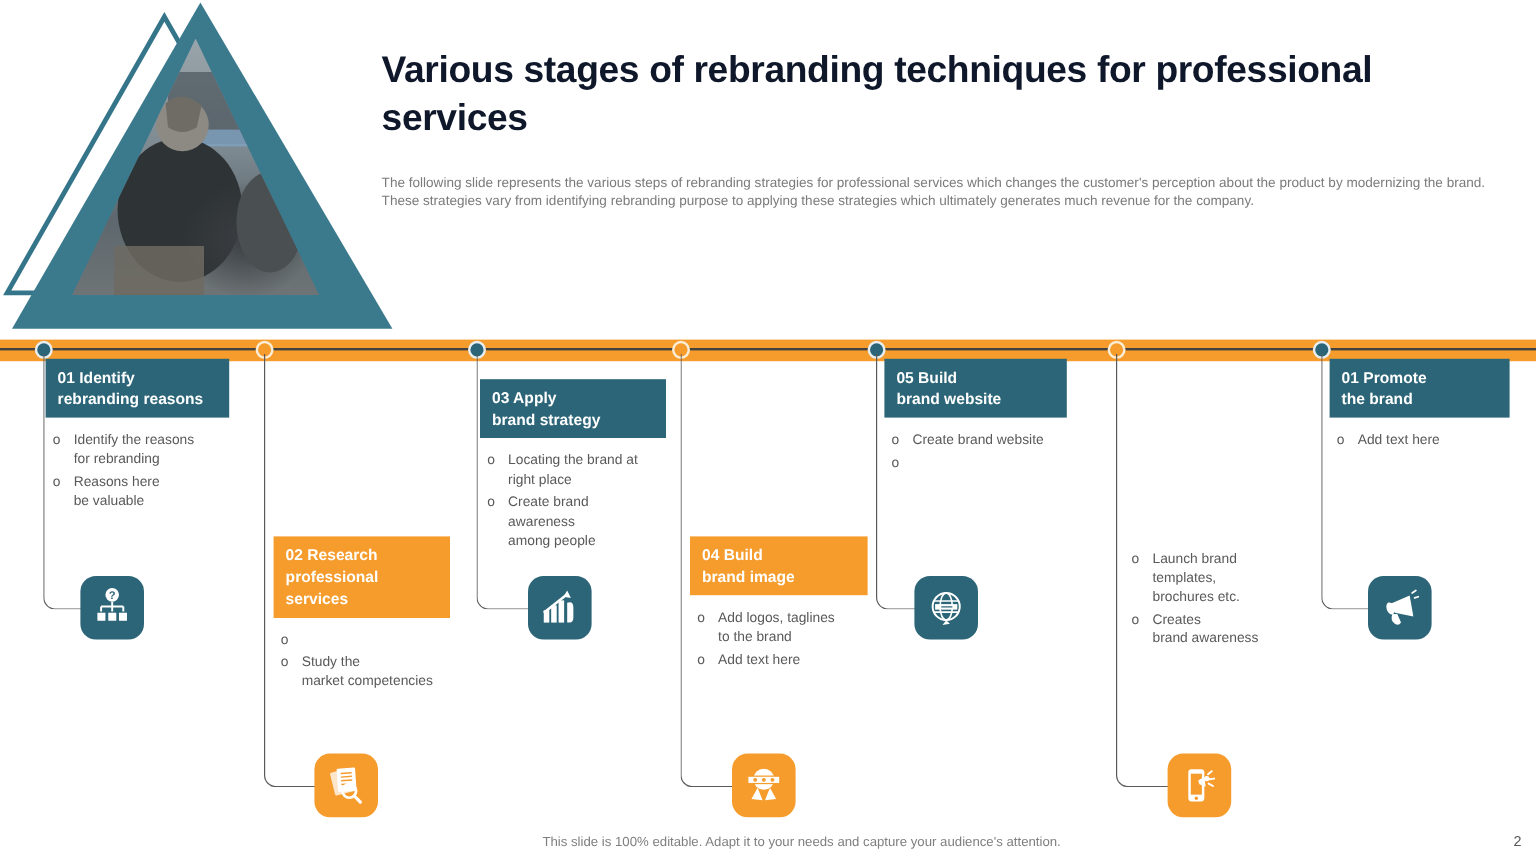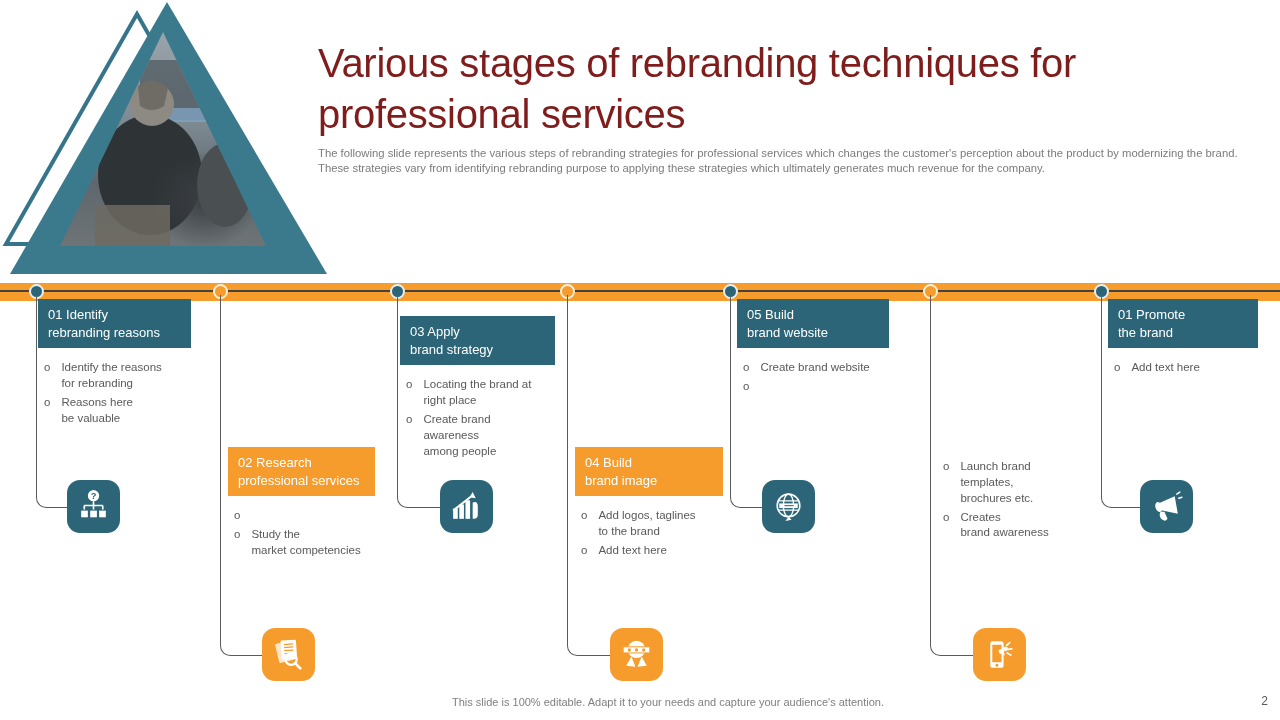--- a/index.html
+++ b/index.html
@@ -1,21 +1,21 @@
 <!DOCTYPE html>
 <html><head>
 <meta charset="utf-8">
 <style>
   html,body{margin:0;padding:0;}
   body{width:1280px;height:720px;position:relative;background:#ffffff;overflow:hidden;
        font-family:"Liberation Sans", sans-serif;}
 
   
-  .title{position:absolute;left:318px;top:38px;width:950px;font-size:40px;line-height:1.28;
-         font-weight:400;color:#7f1d1d;letter-spacing:-0.3px;}
+  .title{position:absolute;left:318px;top:38px;width:950px;font-size:31px;line-height:1.28;
+         font-weight:700;color:#0f172a;letter-spacing:-0.3px;}
   .subtitle{position:absolute;left:318px;top:146px;width:928px;font-size:11.3px;line-height:1.35;
             color:#7b7b7b;}
 
   
   .tri-wrap{position:absolute;left:0;top:0;width:340px;height:285px;}
 
   
   .bar{position:absolute;left:0;top:283px;width:1280px;height:18px;background:#F59C2C;}
   .bar-line{position:absolute;left:0;top:290px;width:1280px;height:2px;background:#44423e;}
   .dot{position:absolute;top:284px;width:11px;height:11px;border-radius:50%;box-sizing:content-box;}
@@ -37,21 +37,21 @@
   
   .stage{position:absolute;}
   .s1{left:38px;top:299px;width:153px}
   .s2{left:228px;top:447px;width:147px}
   .s3{left:400px;top:316px;width:155px}
   .s4{left:575px;top:447px;width:148px}
   .s5{left:737px;top:299px;width:152px}
   .s6{left:937px;top:447px;width:151px}
   .s7{left:1108px;top:299px;width:150px}
   .stage-header{box-sizing:border-box;min-height:48px;padding:7px 10px 6px 10px;color:#ffffff;
-                font-size:13px;line-height:1.4;font-weight:400;white-space:pre-line;}
+                font-size:13px;line-height:1.4;font-weight:700;white-space:pre-line;}
   .stage.teal  .stage-header{background:#2B6577;}
   .stage.orange .stage-header{background:#F59C2C;}
   .stage ul{list-style:none;margin:12px 0 0 0;padding:0 0 0 6px;}
   .stage li{display:flex;gap:11px;margin-bottom:3px;font-size:11.5px;line-height:1.38;
             color:#595959;white-space:pre-line;}
   .stage li .mk{flex:0 0 auto;color:#595959;}
 
   
   .tile{position:absolute;width:53px;height:53px;border-radius:13px;display:flex;
         align-items:center;justify-content:center;}

